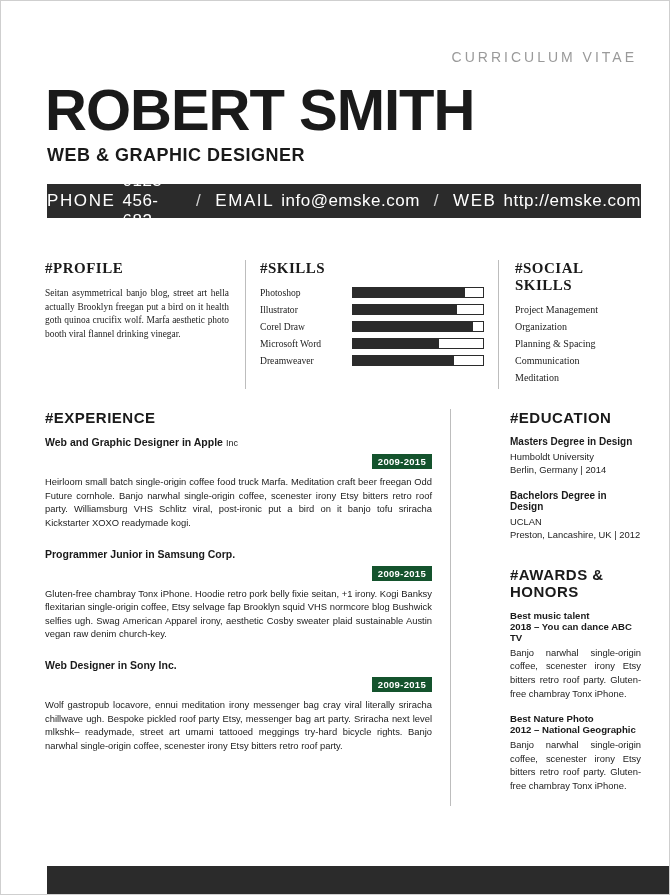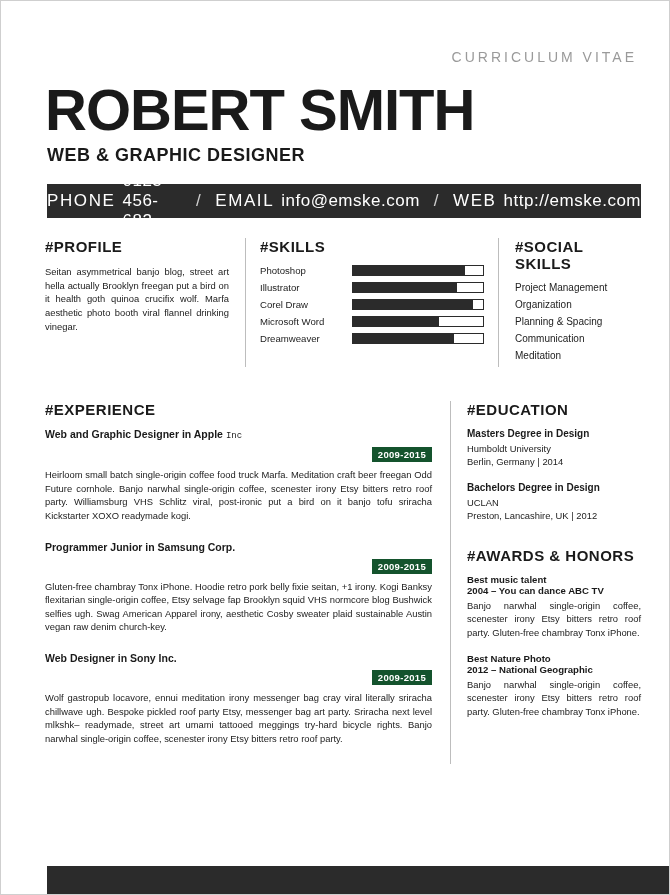--- a/index.html
+++ b/index.html
@@ -92,23 +92,24 @@
   .body-txt {
     font-size: 9.4px;
     line-height: 1.45;
     color: #222;
     text-align: justify;
   }
 
   
   .top-cols {
     display: flex;
-    margin-top: 20px;
+    margin-top: 42px;
     padding-left: 16px;
     padding-right: 2px;
+    font-family: Liberation Serif, serif;
   }
   .col-profile { width: 200px; padding-right: 16px; box-sizing: border-box; }
   .col-skills  { width: 254px; padding-left: 14px; padding-right: 14px; box-sizing: border-box;
                  border-left: 1px solid #bdbdbd; border-right: 1px solid #bdbdbd; }
   .col-social  { flex: 1; padding-left: 16px; box-sizing: border-box; }
 
   .skill-row {
     display: flex;
     align-items: center;
     margin-bottom: 6px;
@@ -133,22 +134,23 @@
   }
   .social-item {
     font-size: 10px;
     color: #222;
     margin-bottom: 6px;
   }
 
   
   .main-cols {
     display: flex;
-    margin-top: 34px;
+    margin-top: 20px;
     padding-left: 16px;
+    gap: 43px;
   }
   .col-left {
     width: 406px;
     box-sizing: border-box;
     padding-right: 18px;
     border-right: 1px solid #bdbdbd;
   }
   .col-right {
     flex: 1;
     box-sizing: border-box;
@@ -159,21 +161,20 @@
     margin-bottom: 18px;
   }
   .job-title {
     font-size: 10.5px;
     font-weight: bold;
     color: #1a1a1a;
   }
   .job-title .thin {
     font-weight: normal;
     font-size: 9px;
-    font-family: Liberation Mono, monospace;
   }
   .job-dates-row {
     display: flex;
     justify-content: flex-end;
     margin-top: 6px;
     margin-bottom: 6px;
   }
   .date-badge {
     background: #14532d;
     color: #ffffff;
@@ -344,21 +345,21 @@
         <div class="edu-block">
           <div class="edu-title">Bachelors Degree in Design</div>
           <div class="edu-line">UCLAN</div>
           <div class="edu-line">Preston, Lancashire, UK | 2012</div>
         </div>
 
         <div class="h-sec h-awards">#AWARDS &amp; HONORS</div>
 
         <div class="award-block">
           <div class="award-title">Best music talent</div>
-          <div class="award-sub">2004 – You can dance ABC TV</div>
+          <div class="award-sub">2018 – You can dance ABC TV</div>
           <div class="body-txt">Banjo narwhal single-origin coffee, scenester irony Etsy bitters retro roof party. Gluten-free chambray Tonx iPhone.</div>
         </div>
 
         <div class="award-block">
           <div class="award-title">Best Nature Photo</div>
           <div class="award-sub">2012 – National Geographic</div>
           <div class="body-txt">Banjo narwhal single-origin coffee, scenester irony Etsy bitters retro roof party. Gluten-free chambray Tonx iPhone.</div>
         </div>
 
       </div>

